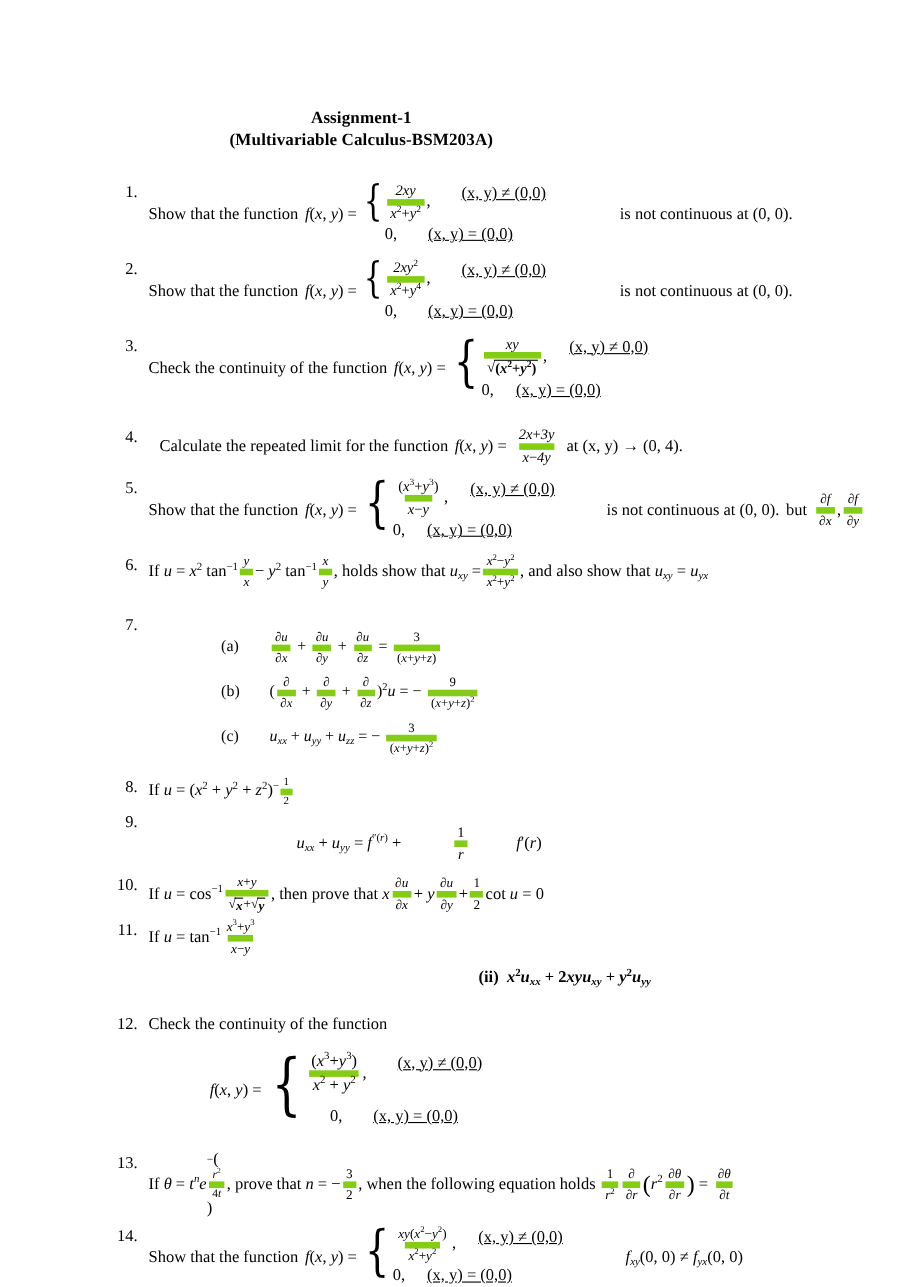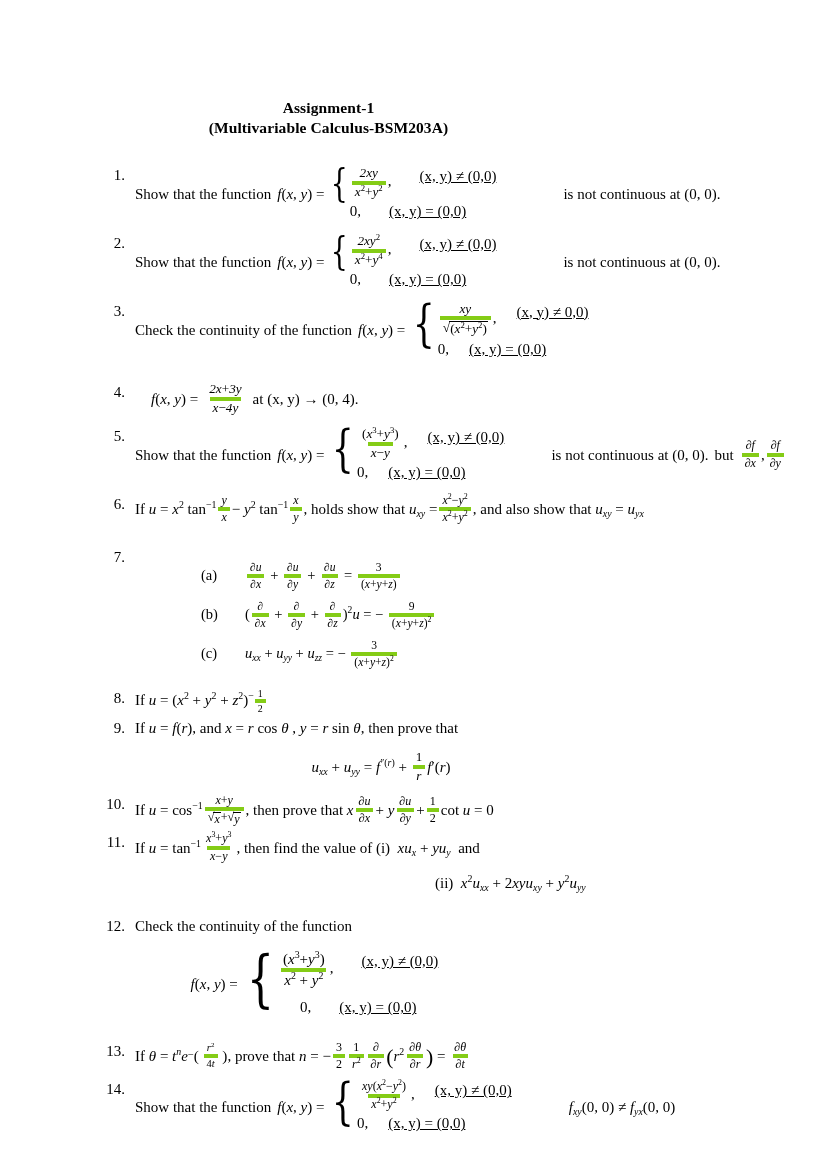--- a/index.html
+++ b/index.html
@@ -76,21 +76,21 @@
   .frac {
     display: inline-flex;
     flex-direction: column;
     align-items: center;
     vertical-align: middle;
     margin: 0 2px;
     font-size: 0.88em;
     line-height: 1.12;
   }
   .frac > .nu { padding: 0 3px; }
-  .frac > .de { padding: 0 3px; border-top: 4px solid #84cc16; }
+  .frac > .de { padding: 0 3px; border-top: 6px solid #84cc16; }
 
   .frac-sm { font-size: 0.8em; }
 
   
   .cases {
     display: inline-flex;
     align-items: stretch;
     vertical-align: middle;
     margin-left: 3px;
   }
@@ -125,20 +125,21 @@
   .cond-narrow { min-width: 118px; padding-left: 20px; }
   .val { display: inline-block; min-width: 0; }
 
   
   .sqrt { display: inline-flex; align-items: flex-start; }
   .sqrt > .rad { font-size: 1.02em; margin-right: -1px; }
   .sqrt > .under {
     border-top: 1px solid #000;
     padding: 0 1px;
     margin-top: 1px;
+    font-weight: bold;
   }
 
   
   .display-eq {
     text-align: center;
     font-size: 15px;
     margin: 12px 0 4px 0;
   }
   .sub-list { margin-top: 14px; }
   .sub-item {
@@ -266,20 +267,21 @@
         </div>
       </div>
     </div>
 
     <div class="gap-lg"></div>
 
     <div class="prob">
       <div class="num">4.</div>
       <div class="body">
         <div class="row" style="padding-left:10px;">
+          <span class="txt">Calculate the repeated limit for the function</span>
           <span class="sp"></span>
           <span class="txt mi">f<span class="mo">(</span>x<span class="mo">, </span>y<span class="mo">) =</span></span>
           <span class="sp"></span>
           <span>
             <span class="frac">
               <span class="nu"><span class="mi">2x</span>+<span class="mi">3y</span></span>
               <span class="de"><span class="mi">x</span>−<span class="mi">4y</span></span>
             </span>
           </span>
           <span class="sp"></span>
@@ -458,27 +460,22 @@
           </span>
         </div>
       </div>
     </div>
 
     <div class="gap-sm" style="height:4px;"></div>
 
     <div class="prob">
       <div class="num">9.</div>
       <div class="body">
-        <div class="row">
-          <span class="txt">
-            If&nbsp;<span class="mi">u</span> = <span class="mi">f</span>(<span class="mi">r</span>), and <span class="mi">x</span> = <span class="mi">r</span> cos <span class="mi">θ</span> , <span class="mi">y</span> = <span class="mi">r</span> sin <span class="mi">θ</span>, then prove that
-          </span>
-        </div>
         <div class="display-eq">
-          <span class="row" style="justify-content:center;">
+          <span class="row" style="justify-content:center;gap:42px;">
             <span class="txt"><span class="mi">u<sub>xx</sub></span> + <span class="mi">u<sub>yy</sub></span> = <span class="mi">f</span><sup>″(<span class="mi">r</span>)</sup> +&nbsp;</span>
             <span class="frac">
                 <span class="nu">1</span>
                 <span class="de"><span class="mi">r</span></span>
               </span>
             <span class="txt"><span class="mi">f</span>′(<span class="mi">r</span>)</span>
           </span>
         </div>
       </div>
     </div>
@@ -534,23 +531,22 @@
       <div class="num">11.</div>
       <div class="body">
         <div class="row">
           <span class="txt">If&nbsp;<span class="mi">u</span> = tan<sup>−1</sup></span>
           <span>
             <span class="frac frac-sm">
               <span class="nu"><span class="mi">x</span><sup>3</sup>+<span class="mi">y</span><sup>3</sup></span>
               <span class="de"><span class="mi">x</span>−<span class="mi">y</span></span>
             </span>
           </span>
-          <span class="txt">, then find the value of (i)&nbsp; <span class="mi">xu<sub>x</sub></span> + <span class="mi">yu<sub>y</sub></span>&nbsp; <span>and</span></span>
-        </div>
-        <div class="row" style="padding-left:300px; margin-top:10px;">
+        </div>
+        <div class="row" style="padding-left:300px; margin-top:10px;font-weight:bold;">
           <span class="txt">(ii)&nbsp; <span class="mi">x</span><sup>2</sup><span class="mi">u<sub>xx</sub></span> + 2<span class="mi">xyu<sub>xy</sub></span> + <span class="mi">y</span><sup>2</sup><span class="mi">u<sub>yy</sub></span></span>
         </div>
       </div>
     </div>
 
     <div class="gap-lg"></div>
 
     <div class="prob">
       <div class="num">12.</div>
       <div class="body">
@@ -596,20 +592,21 @@
               </span>
             <span class="txt"><span class="bigparen">)</span></span>
           </span>
           <span class="txt">, prove that <span class="mi">n</span> = −</span>
           <span>
             <span class="frac frac-sm">
                 <span class="nu">3</span>
                 <span class="de">2</span>
               </span>
           </span>
+          <span class="txt">, when the following equation holds&nbsp;</span>
           <span>
             <span class="frac frac-sm">
                 <span class="nu">1</span>
                 <span class="de"><span class="mi">r</span><sup>2</sup></span>
               </span>
           </span>
           <span>
             <span class="frac frac-sm">
                 <span class="nu">∂</span>
                 <span class="de">∂<span class="mi">r</span></span>

